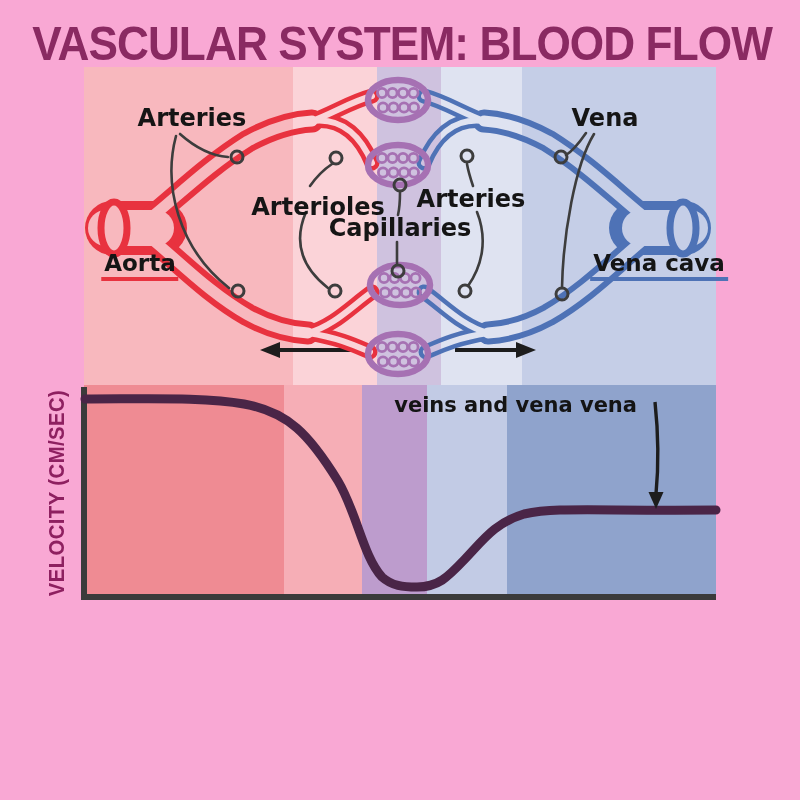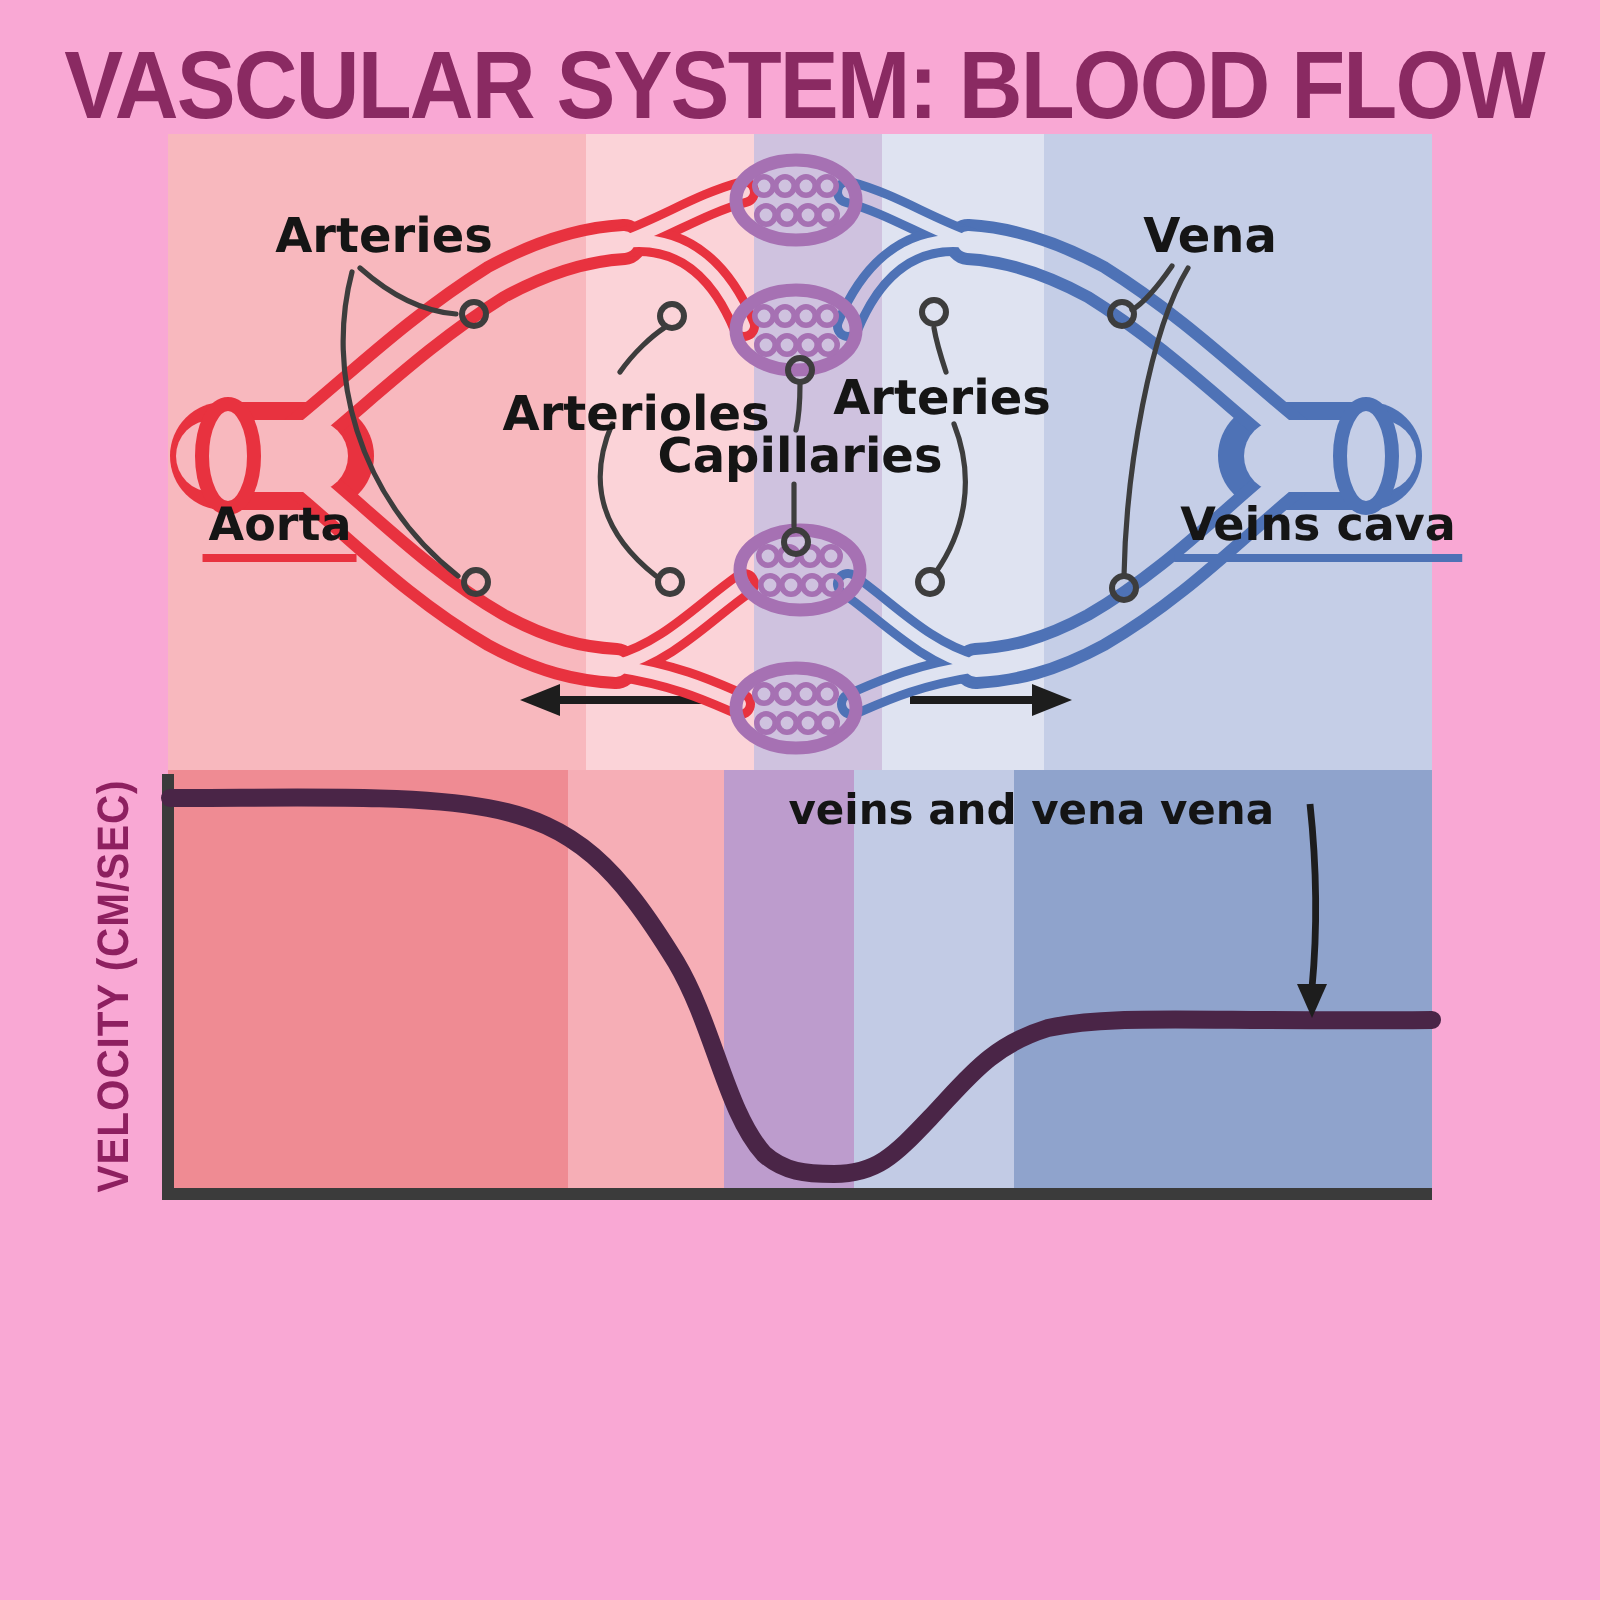--- a/index.html
+++ b/index.html
@@ -192,21 +192,21 @@
       </g>
     </g>
   </svg>
 
   <div class="lbl" style="left:192px;top:104px">Arteries</div>
   <div class="lbl" style="left:605px;top:104px">Vena</div>
   <div class="lbl" style="left:318px;top:193px">Arterioles</div>
   <div class="lbl" style="left:471px;top:185px">Arteries</div>
   <div class="lbl" style="left:400px;top:214px">Capillaries</div>
   <div class="lbl big" style="left:140px;top:250px"><span class="u-red">Aorta</span></div>
-  <div class="lbl big" style="left:659px;top:250px"><span class="u-blue">Veins cava</span></div>
+  <div class="lbl big" style="left:659px;top:250px"><span class="u-blue">Vena cava</span></div>
 
   <div class="ylab">VELOCITY (CM/SEC)</div>
 
   <div class="anno">
     <span>veins and vena vena</span>
   </div>
 
 </div>
 
 </body></html>

